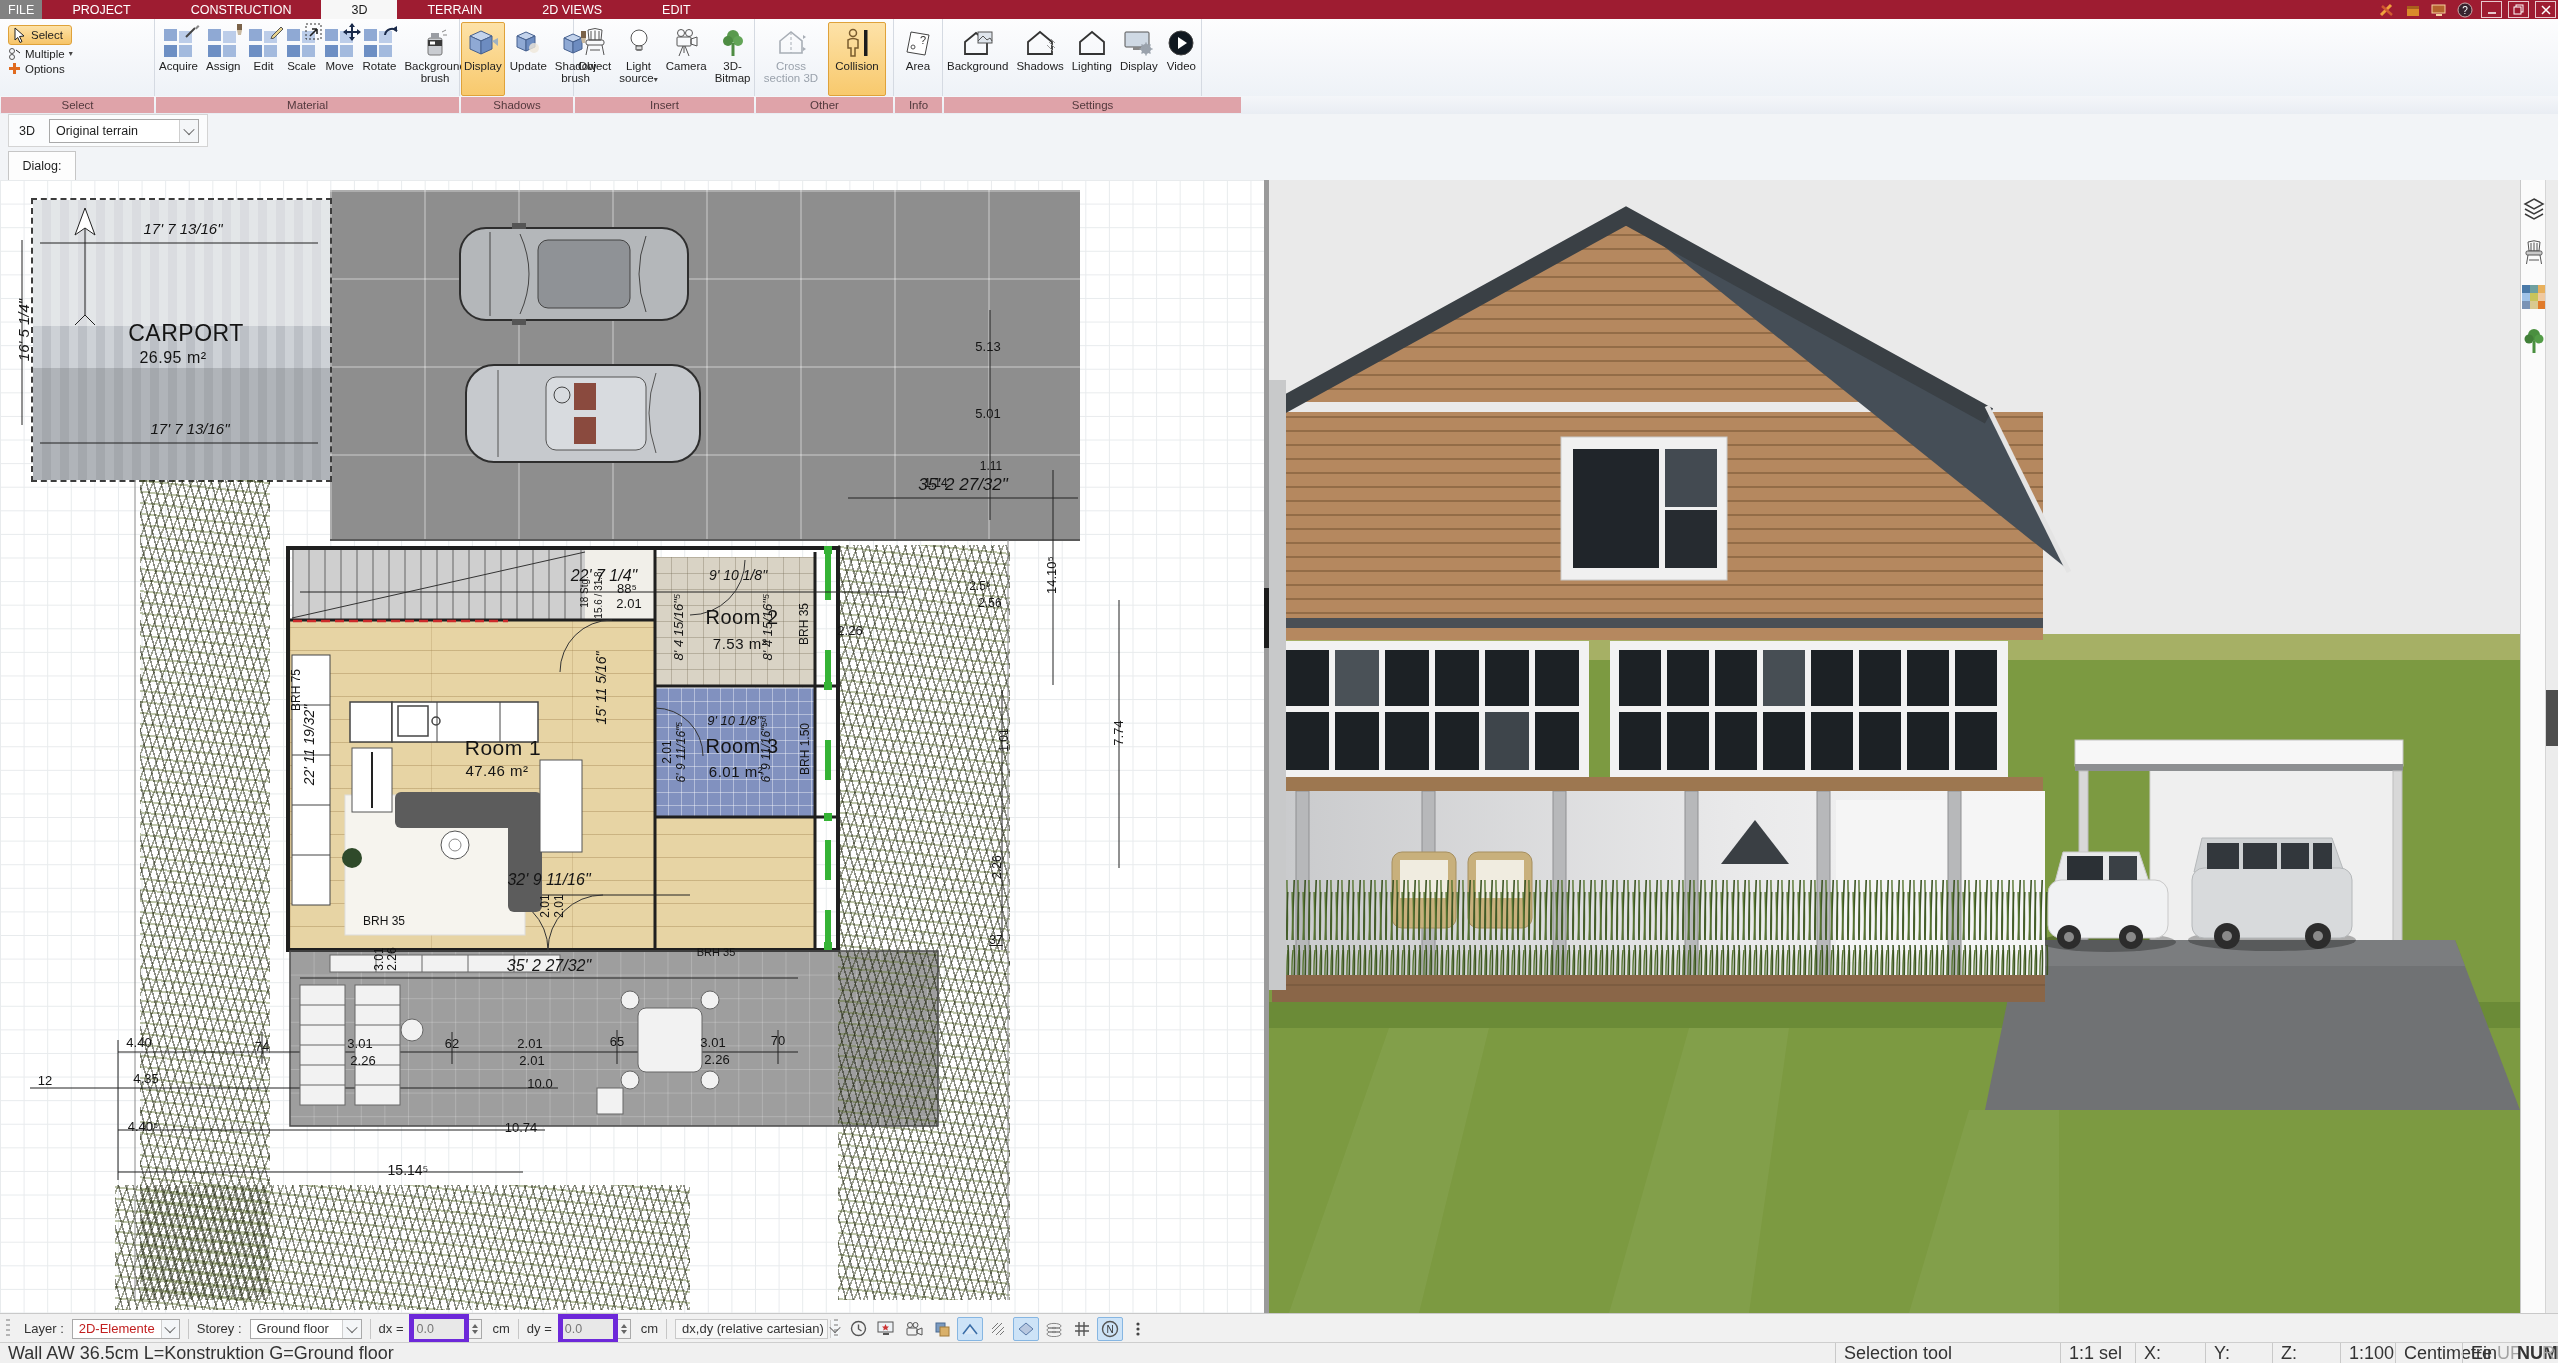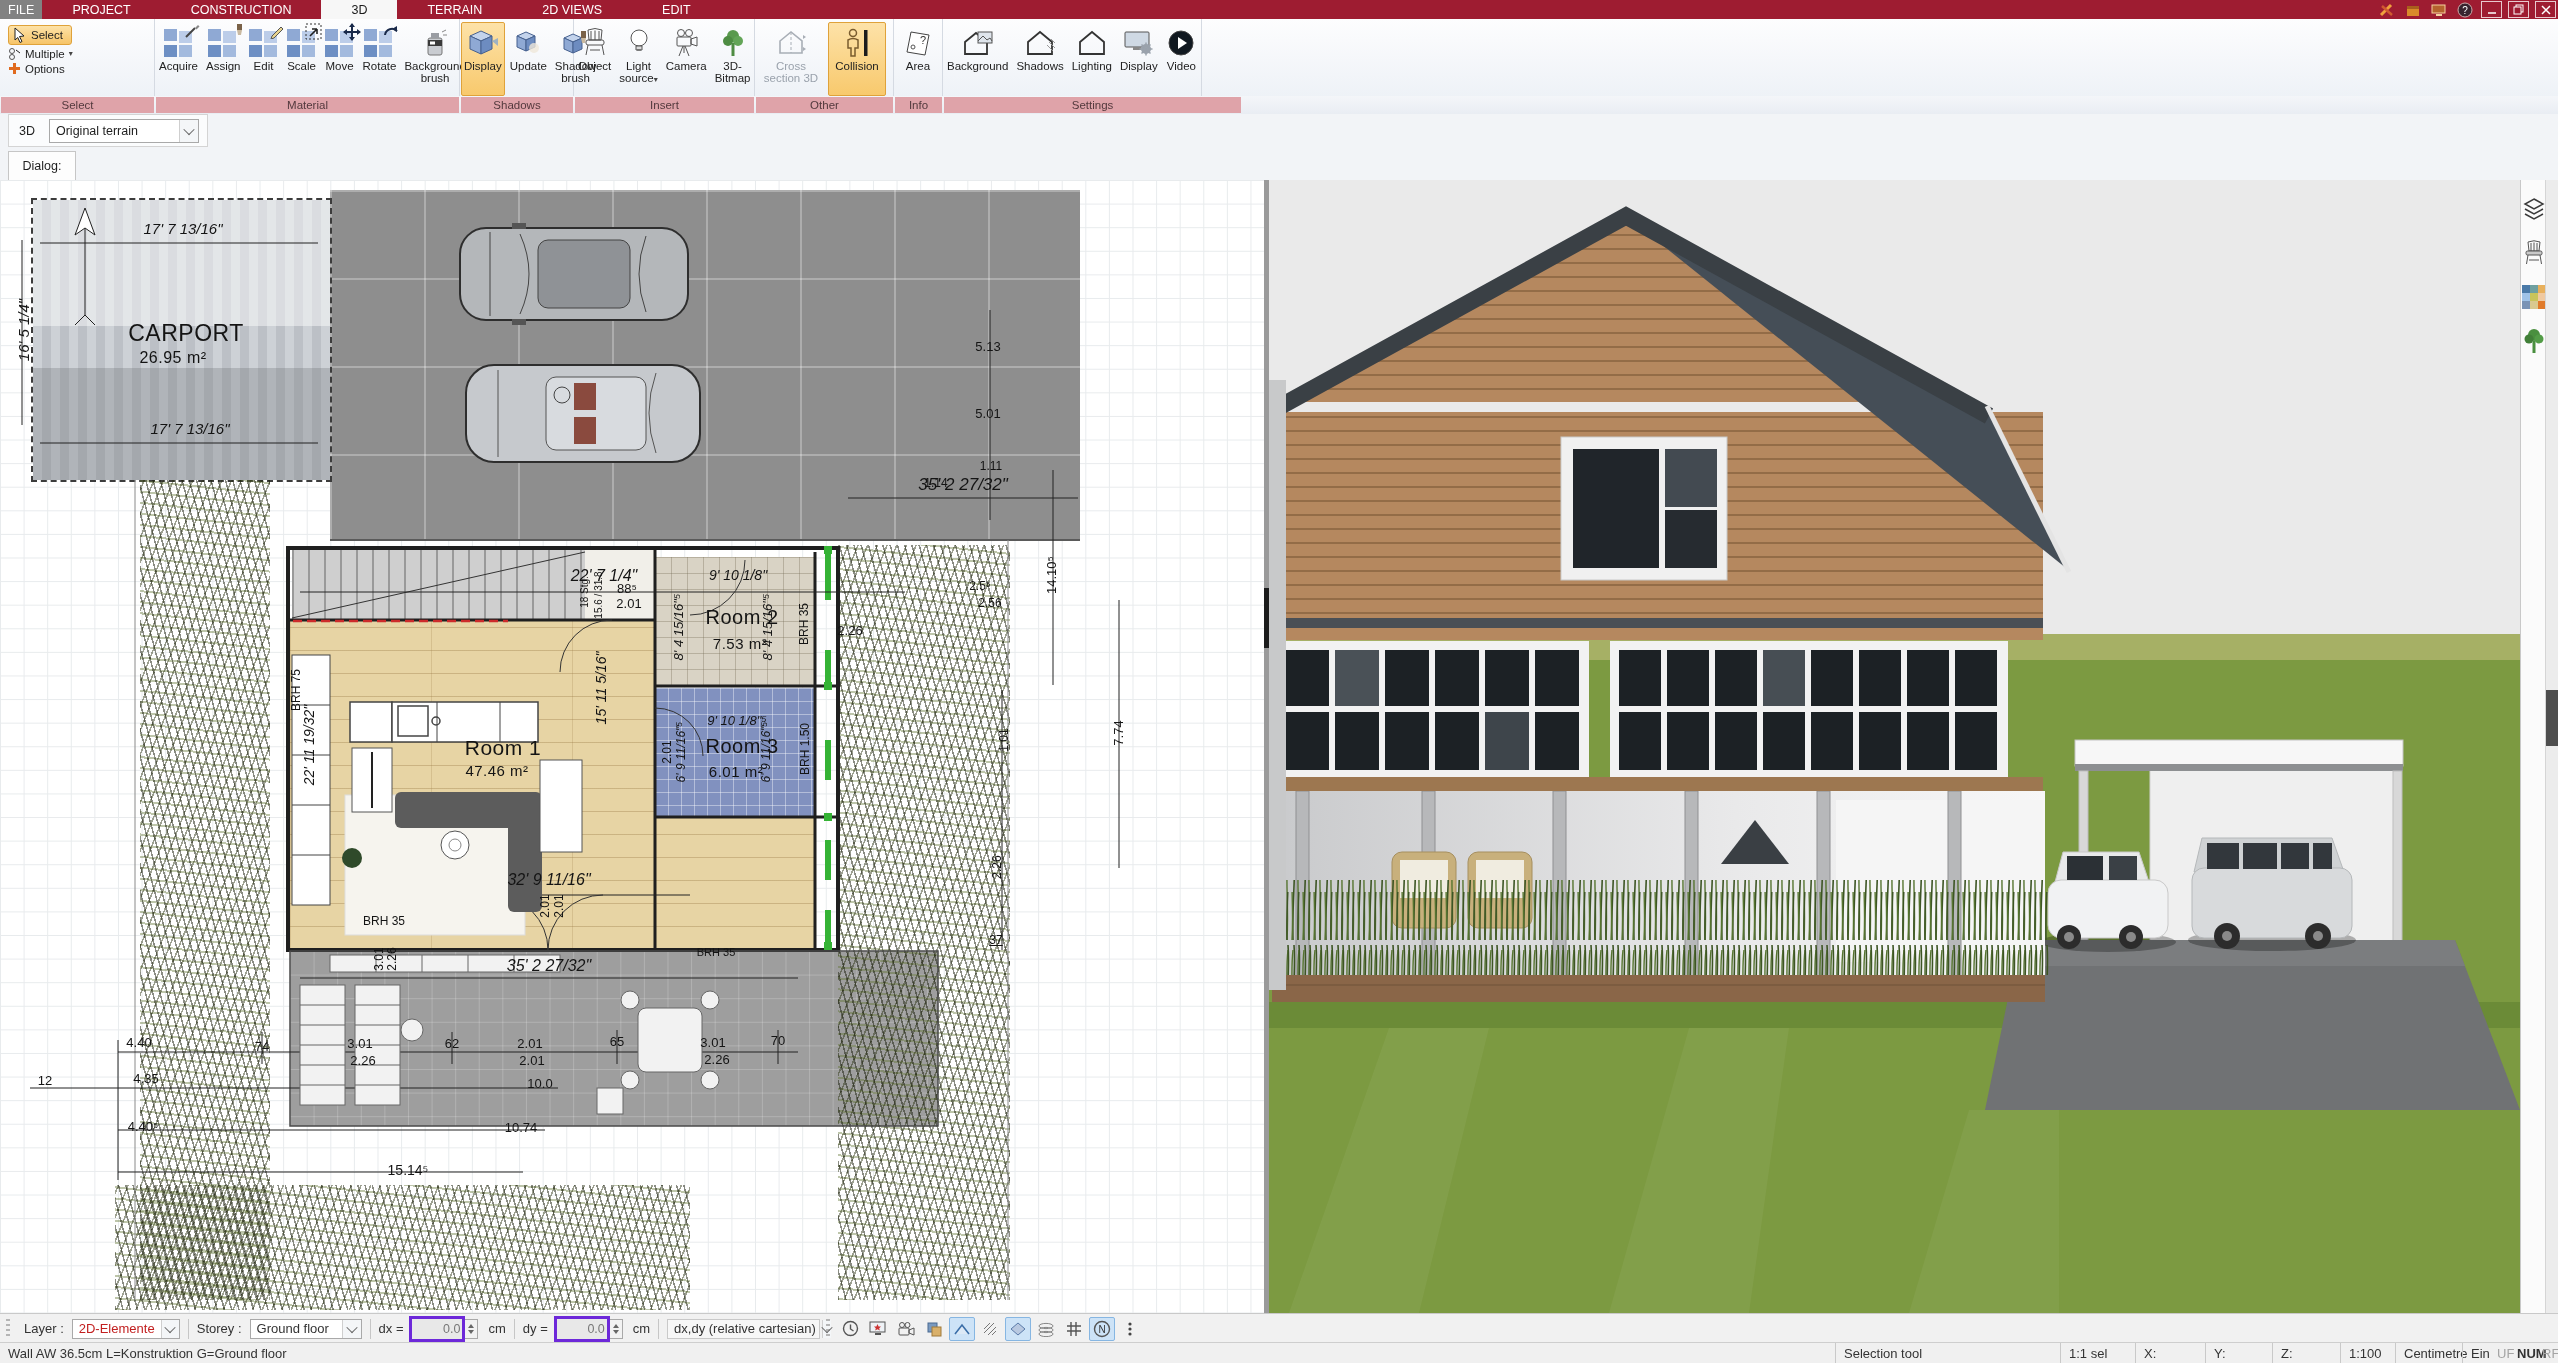--- a/index.html
+++ b/index.html
@@ -85,28 +85,28 @@
   .plabel.dim{font-style:italic;}
   .plabel.room{letter-spacing:.5px;}
   
   #v3dsvg{position:absolute;left:0;top:0;}
   
   #bottombar{position:absolute;left:0;top:1313px;width:2558px;height:29px;background:#f1f1f1;border-top:1px solid #c9c9c9;display:flex;align-items:center;font-size:13px;color:#333;}
   .bsep{width:1px;height:20px;background:#c6c6c6;margin:0 8px;}
   .bdots{width:4px;height:20px;margin-left:6px;background:repeating-linear-gradient(#b5b5b5 0 2px,transparent 2px 5px);}
   .combo{height:20px;background:#fff;border:1px solid #a9a9a9;display:flex;align-items:center;justify-content:space-between;box-sizing:border-box;}
   .combo .txt{padding:0 6px;white-space:nowrap;}
-  .num{width:46px;height:18px;background:#e8e8e8;border:3px solid #6d28d9;color:#777;text-align:right;font-size:12.5px;}
+  .num{width:46px;height:18px;background:#e8e8e8;border:5px solid #6d28d9;color:#777;text-align:left;font-size:12.5px;}
   .spin{width:13px;height:20px;border:1px solid #a9a9a9;border-left:none;background:#f2f2f2;display:flex;flex-direction:column;align-items:center;justify-content:center;gap:2px;box-sizing:border-box;}
   .spin b{width:0;height:0;border-left:3px solid transparent;border-right:3px solid transparent;}
   .spin b.up{border-bottom:4px solid #666;}
   .spin b.dn{border-top:4px solid #666;}
   .ibtn{width:24px;height:22px;display:flex;align-items:center;justify-content:center;border:1px solid transparent;border-radius:2px;margin:0 1px;}
   .ibtn.on{background:#cde3f7;border-color:#86b6e2;}
-  #statusbar{position:absolute;left:0;top:1342px;width:2558px;height:21px;background:#f0f0f0;border-top:1px solid #cecece;font-size:13px;color:#333;}
+  #statusbar{position:absolute;left:0;top:1342px;width:2558px;height:21px;background:#f0f0f0;border-top:1px solid #cecece;font-size:18px;color:#333;}
   .scell{position:absolute;top:0;height:21px;display:flex;align-items:center;padding-left:8px;border-left:1px solid #c9c9c9;box-sizing:border-box;white-space:nowrap;}
   .gray{color:#a4a4a4;}
 </style>
 </head>
 <body>
 
 <div id="app">
 
   <div id="tabbar">
 

